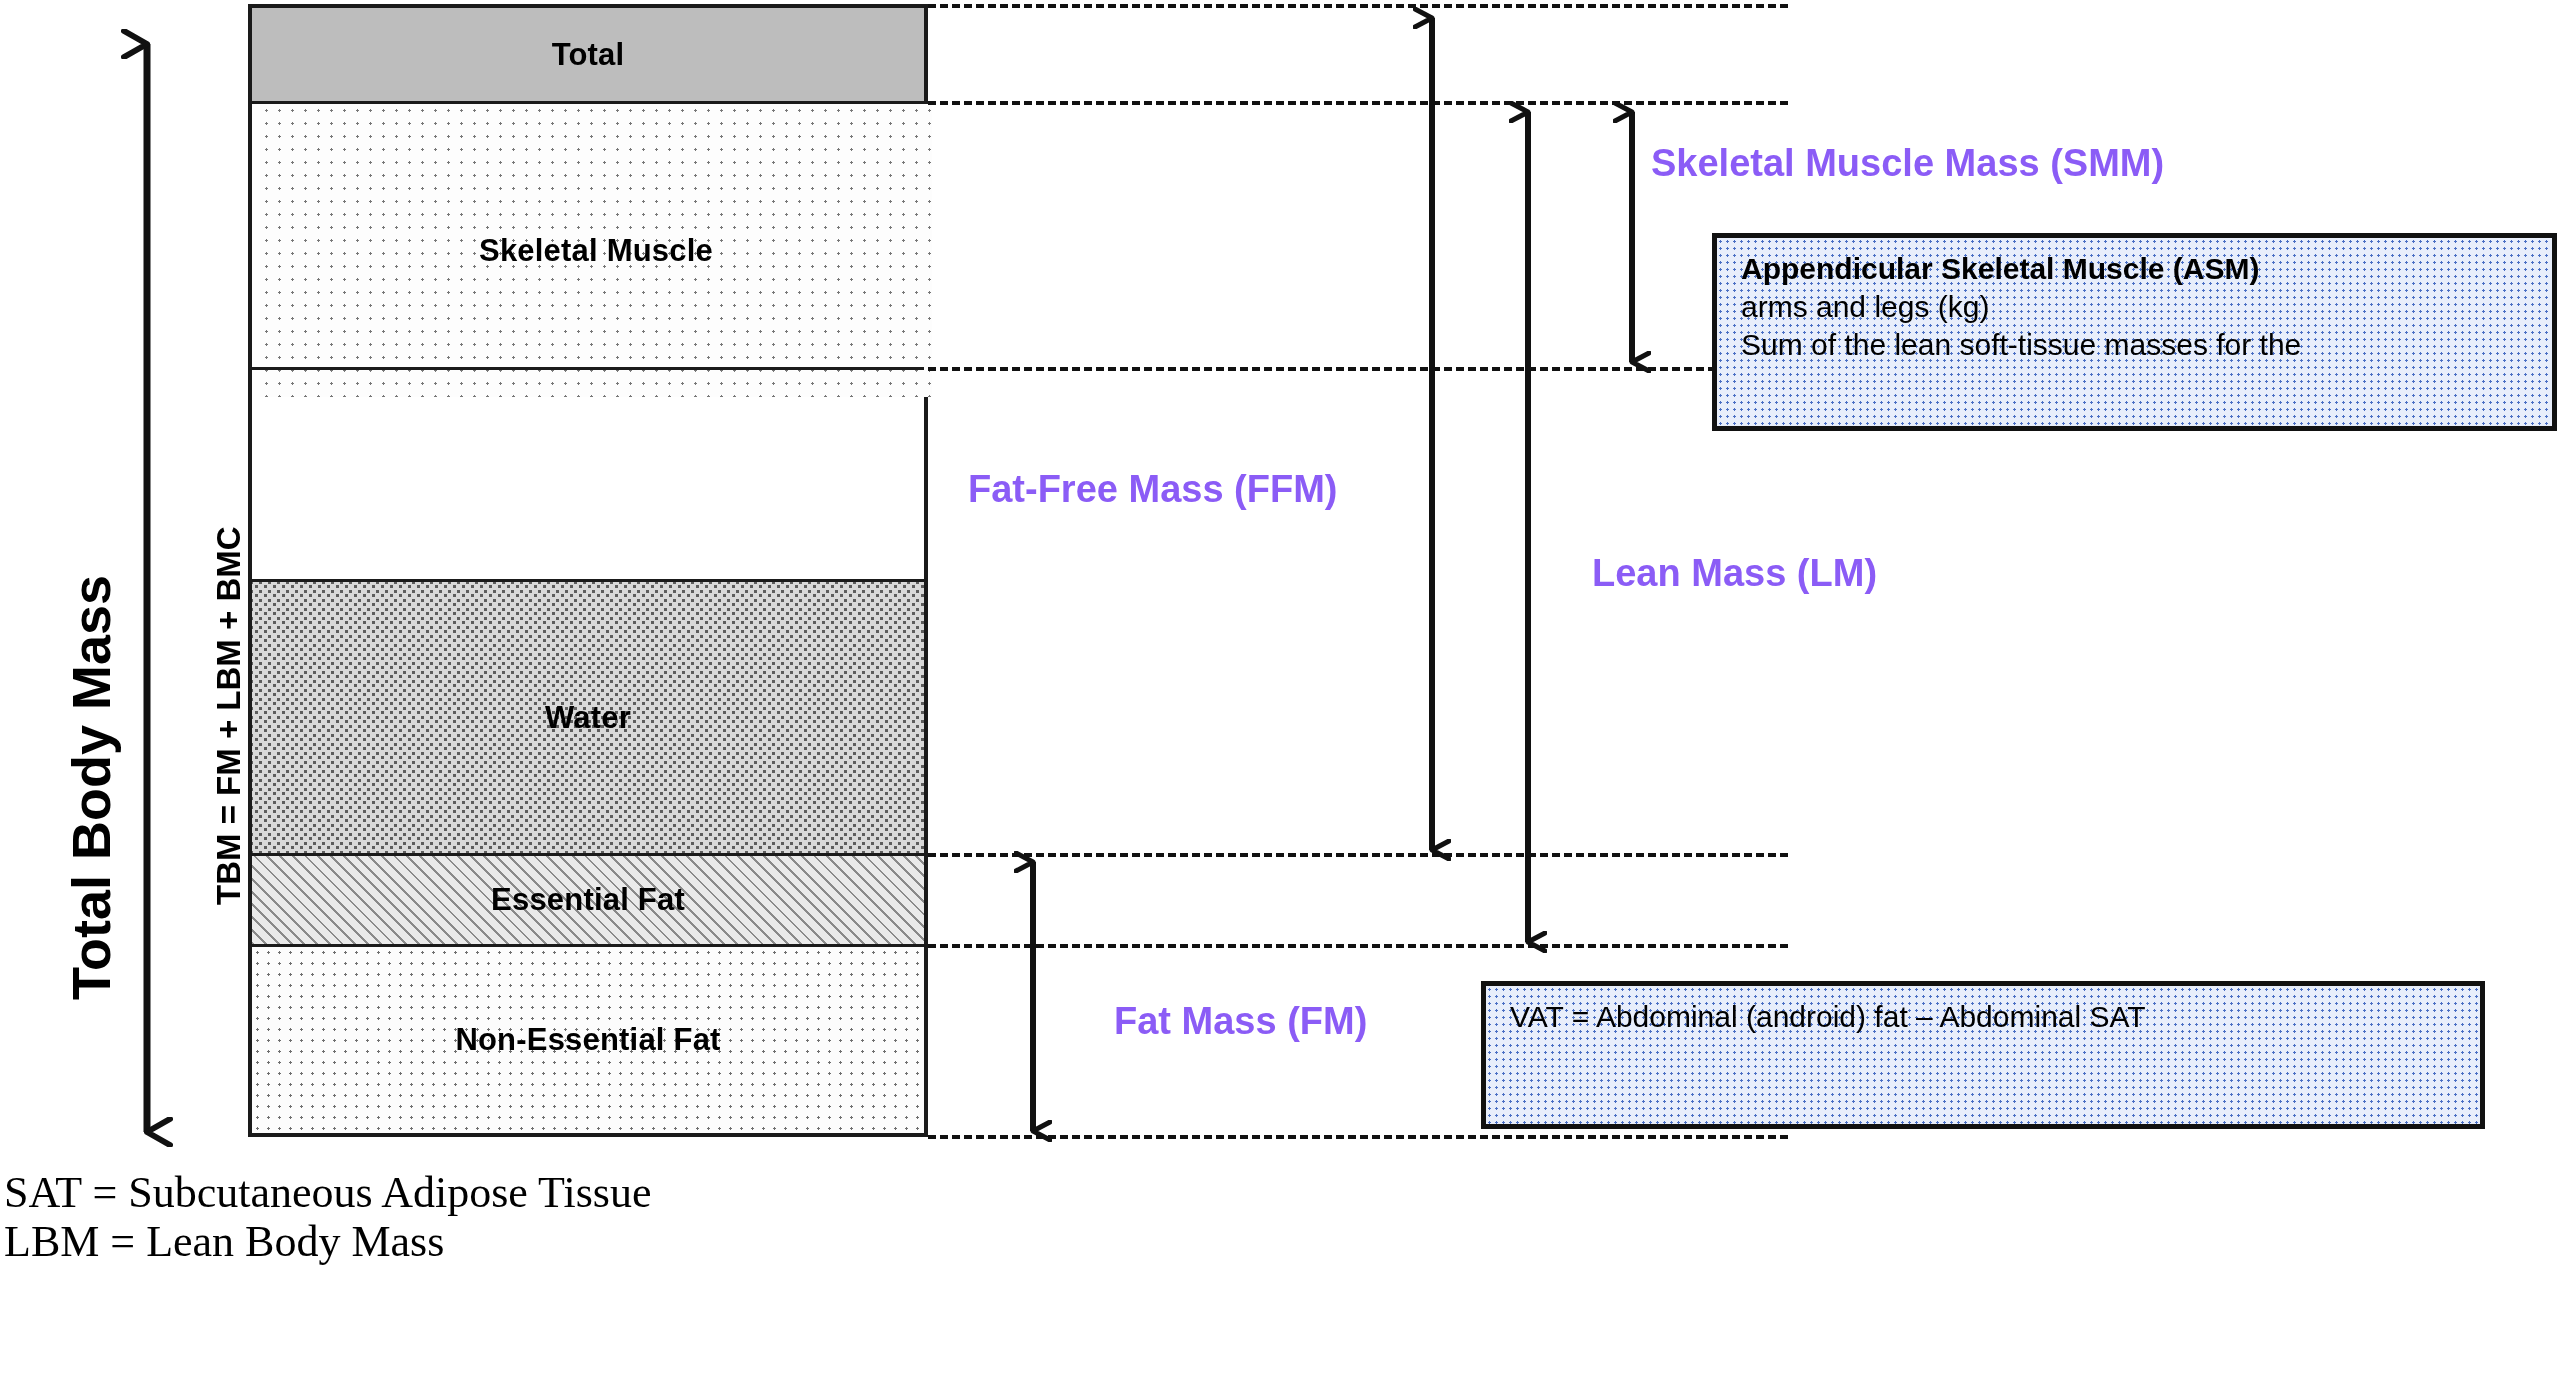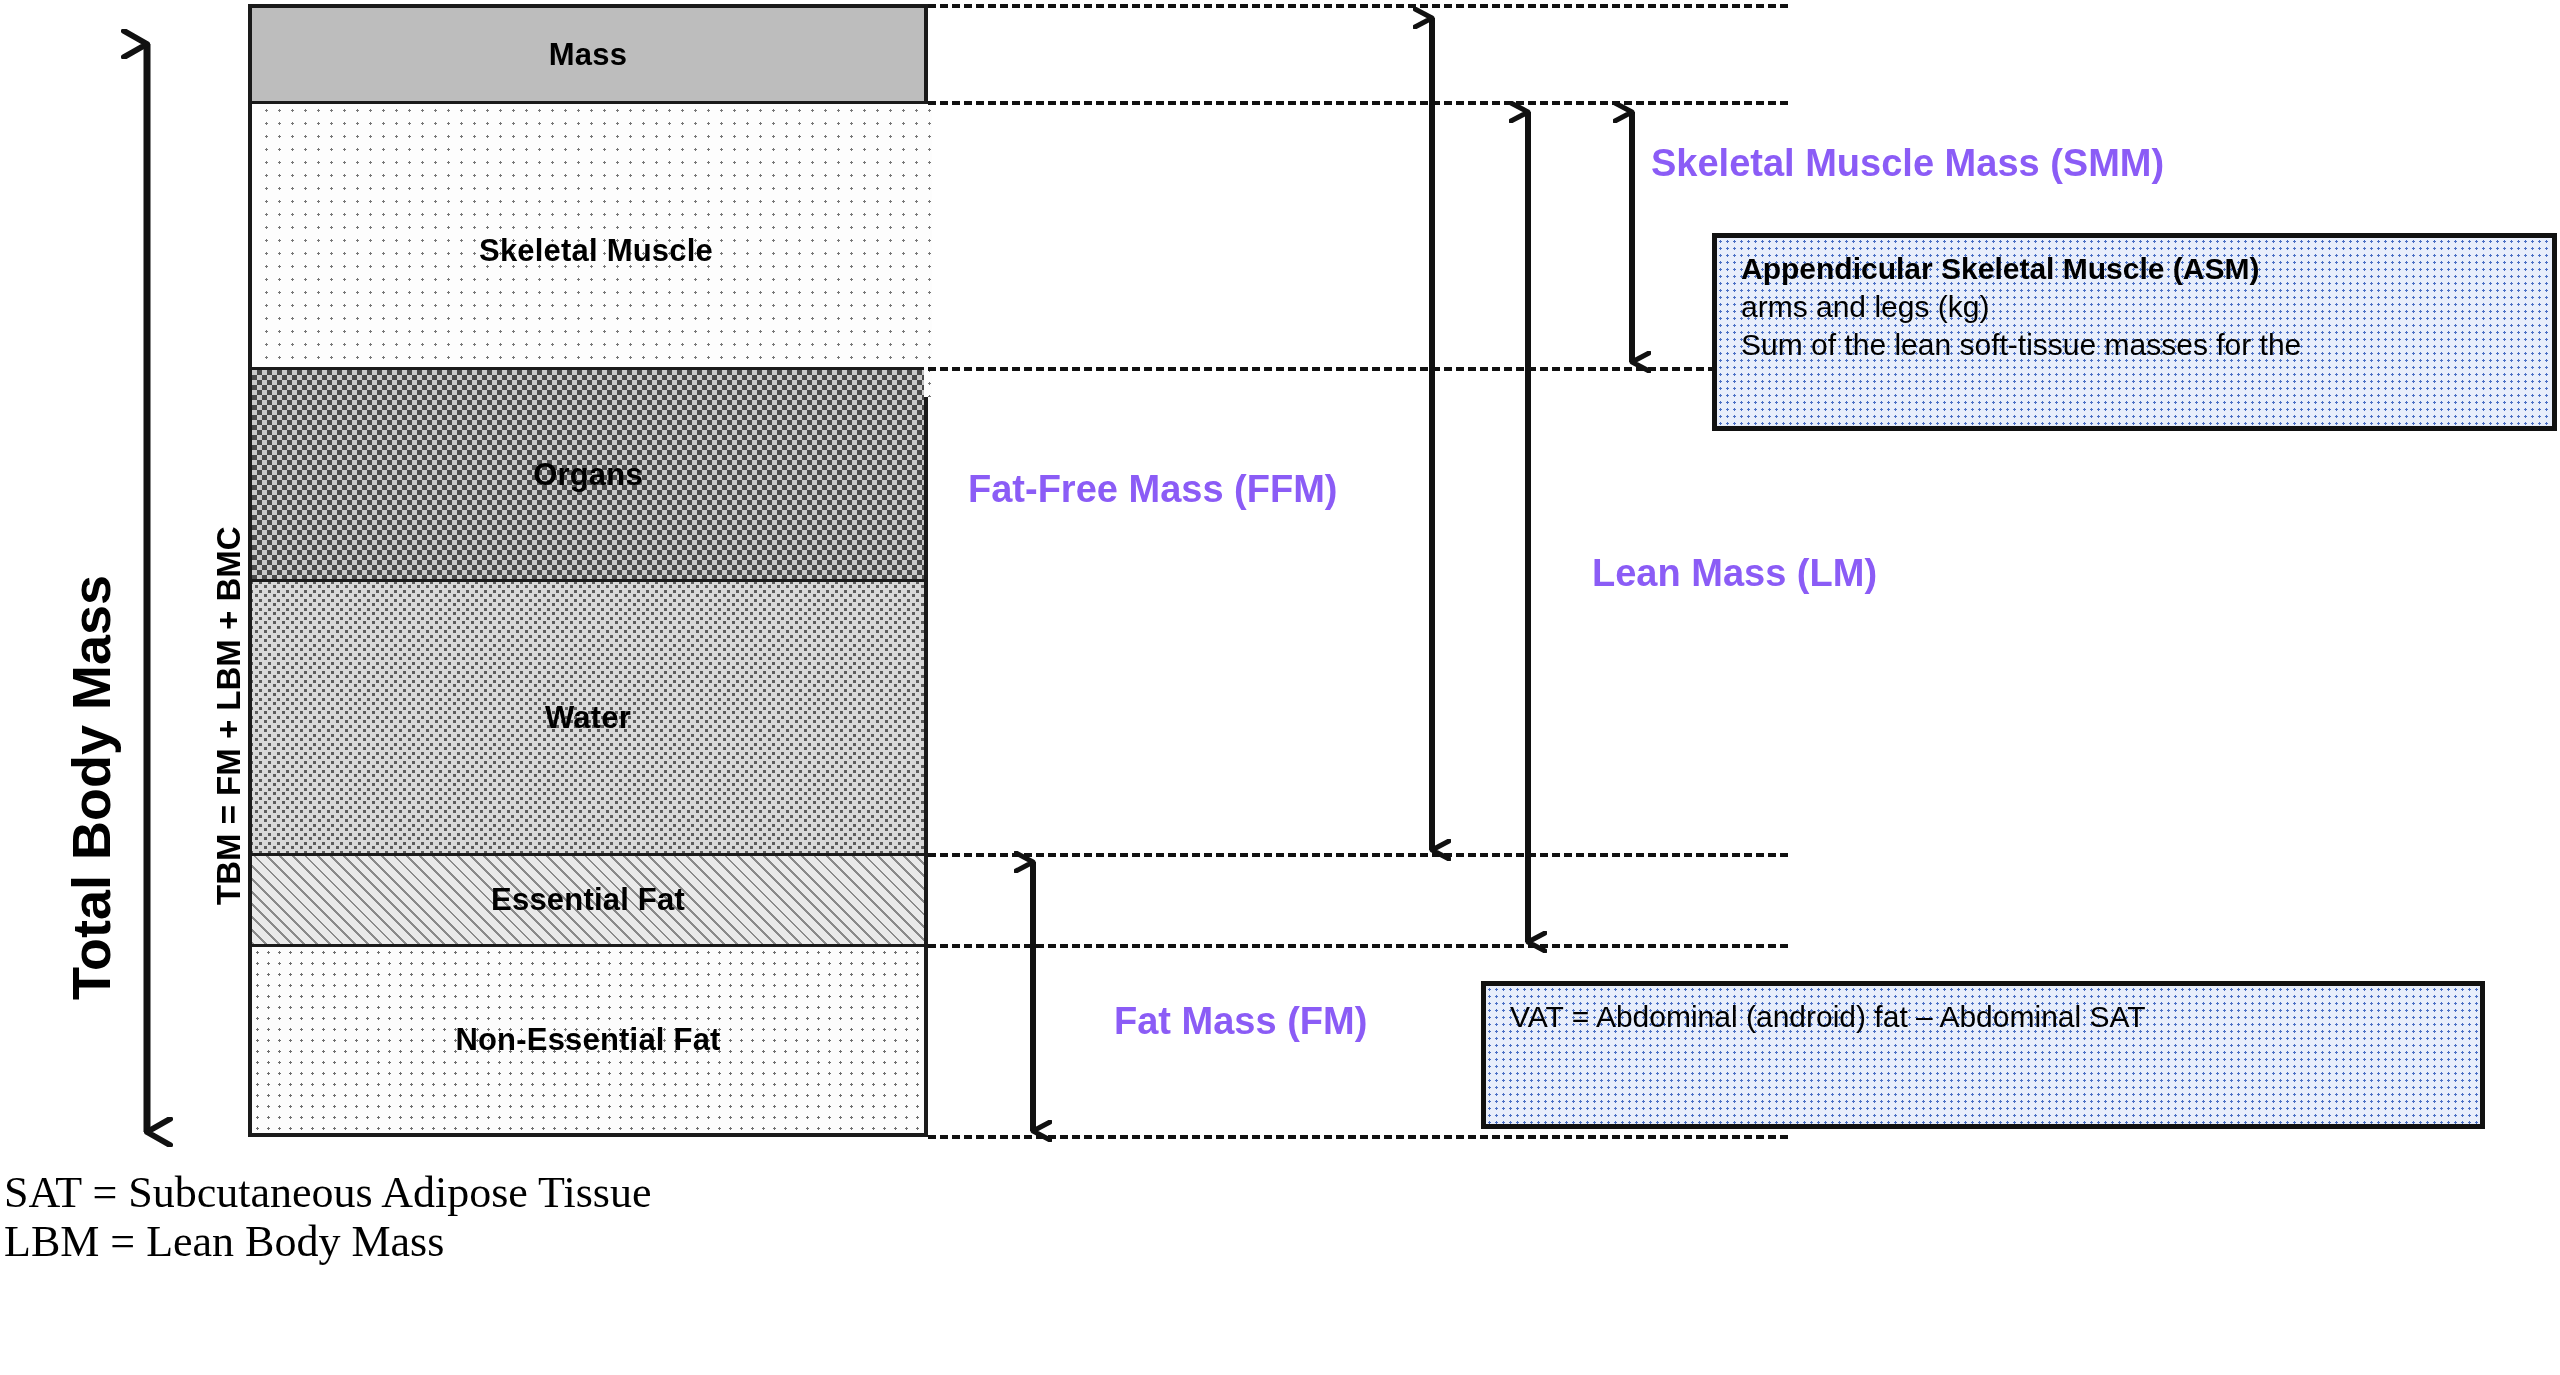--- a/index.html
+++ b/index.html
@@ -84,34 +84,30 @@
   <div class="dashdot" style="left:928px;top:101px;width:860px;"></div>
   <div class="dashdot" style="left:928px;top:367px;width:860px;"></div>
   <div class="dashdot" style="left:928px;top:853px;width:860px;"></div>
   <div class="dashdot" style="left:928px;top:944px;width:860px;"></div>
   <div class="dashdot" style="left:928px;top:1135px;width:860px;"></div>
 
   <div id="bar">
 
     <div class="seg" style="top:0px;height:93px;">
       <div class="fill fill-bone"></div>
-      <span class="seglabel">Mass</span>
+      <span class="seglabel">Total</span>
     </div>
     <div class="seg-div" style="top:93px;"></div>
 
     <div class="seg" style="top:96px;height:293px;margin-left:8px;">
       <div class="fill fill-dots-sparse"></div>
       <span class="seglabel">Skeletal Muscle</span>
     </div>
     <div class="seg-div" style="top:359px;"></div>
 
-    <div class="seg" style="top:362px;height:209px;">
-      <div class="fill fill-checker"></div>
-      <span class="seglabel">Organs</span>
-    </div>
     <div class="seg-div" style="top:571px;"></div>
 
     <div class="seg" style="top:574px;height:271px;">
       <div class="fill fill-grain"></div>
       <span class="seglabel">Water</span>
     </div>
     <div class="seg-div" style="top:845px;"></div>
 
     <div class="seg" style="top:848px;height:88px;">
       <div class="fill fill-diag"></div>

